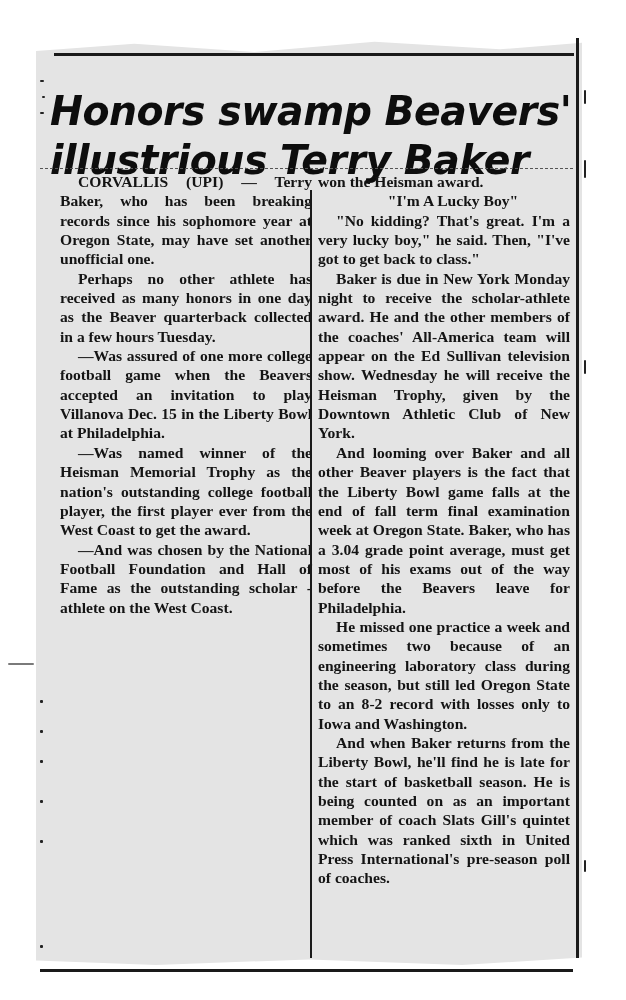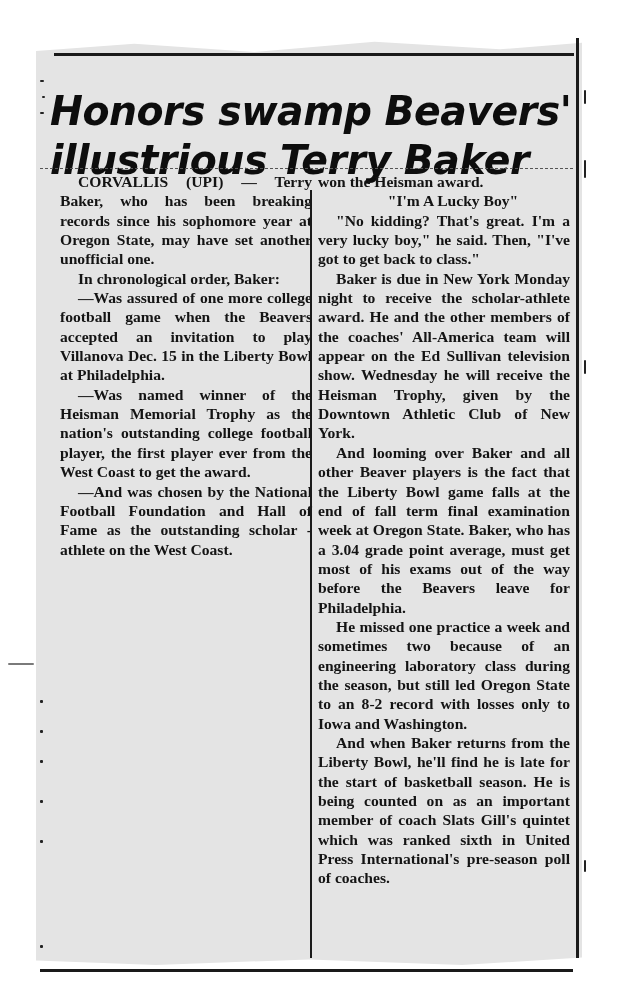--- a/index.html
+++ b/index.html
@@ -129,21 +129,21 @@
 
 <h1 class="headline">
   <span>Honors swamp Beavers'</span>
   <span>illustrious Terry Baker</span>
 </h1>
 
 <div class="head-sep"></div>
 
 <div class="column col-left">
   <p>CORVALLIS (UPI) — Terry Baker, who has been breaking records since his sophomore year at Oregon State, may have set another unofficial one.</p>
-  <p>In chronological order, Baker:</p>
+  <p>Perhaps no other athlete has received as many honors in one day as the Beaver quarterback collected in a few hours Tuesday.</p>
   <p>—Was assured of one more college football game when the Beavers accepted an invitation to play Villanova Dec. 15 in the Liberty Bowl at Philadelphia.</p>
   <p>—Was named winner of the Heisman Memorial Trophy as the nation's outstanding college football player, the first player ever from the West Coast to get the award.</p>
   <p>—And was chosen by the National Football Foundation and Hall of Fame as the outstanding scholar - athlete on the West Coast.</p>
 </div>
 
 <div class="col-divider"></div>
 
 <div class="column col-right">
   <p class="noindent">won the Heisman award.</p>
   <p class="subhead">"I'm A Lucky Boy"</p>

